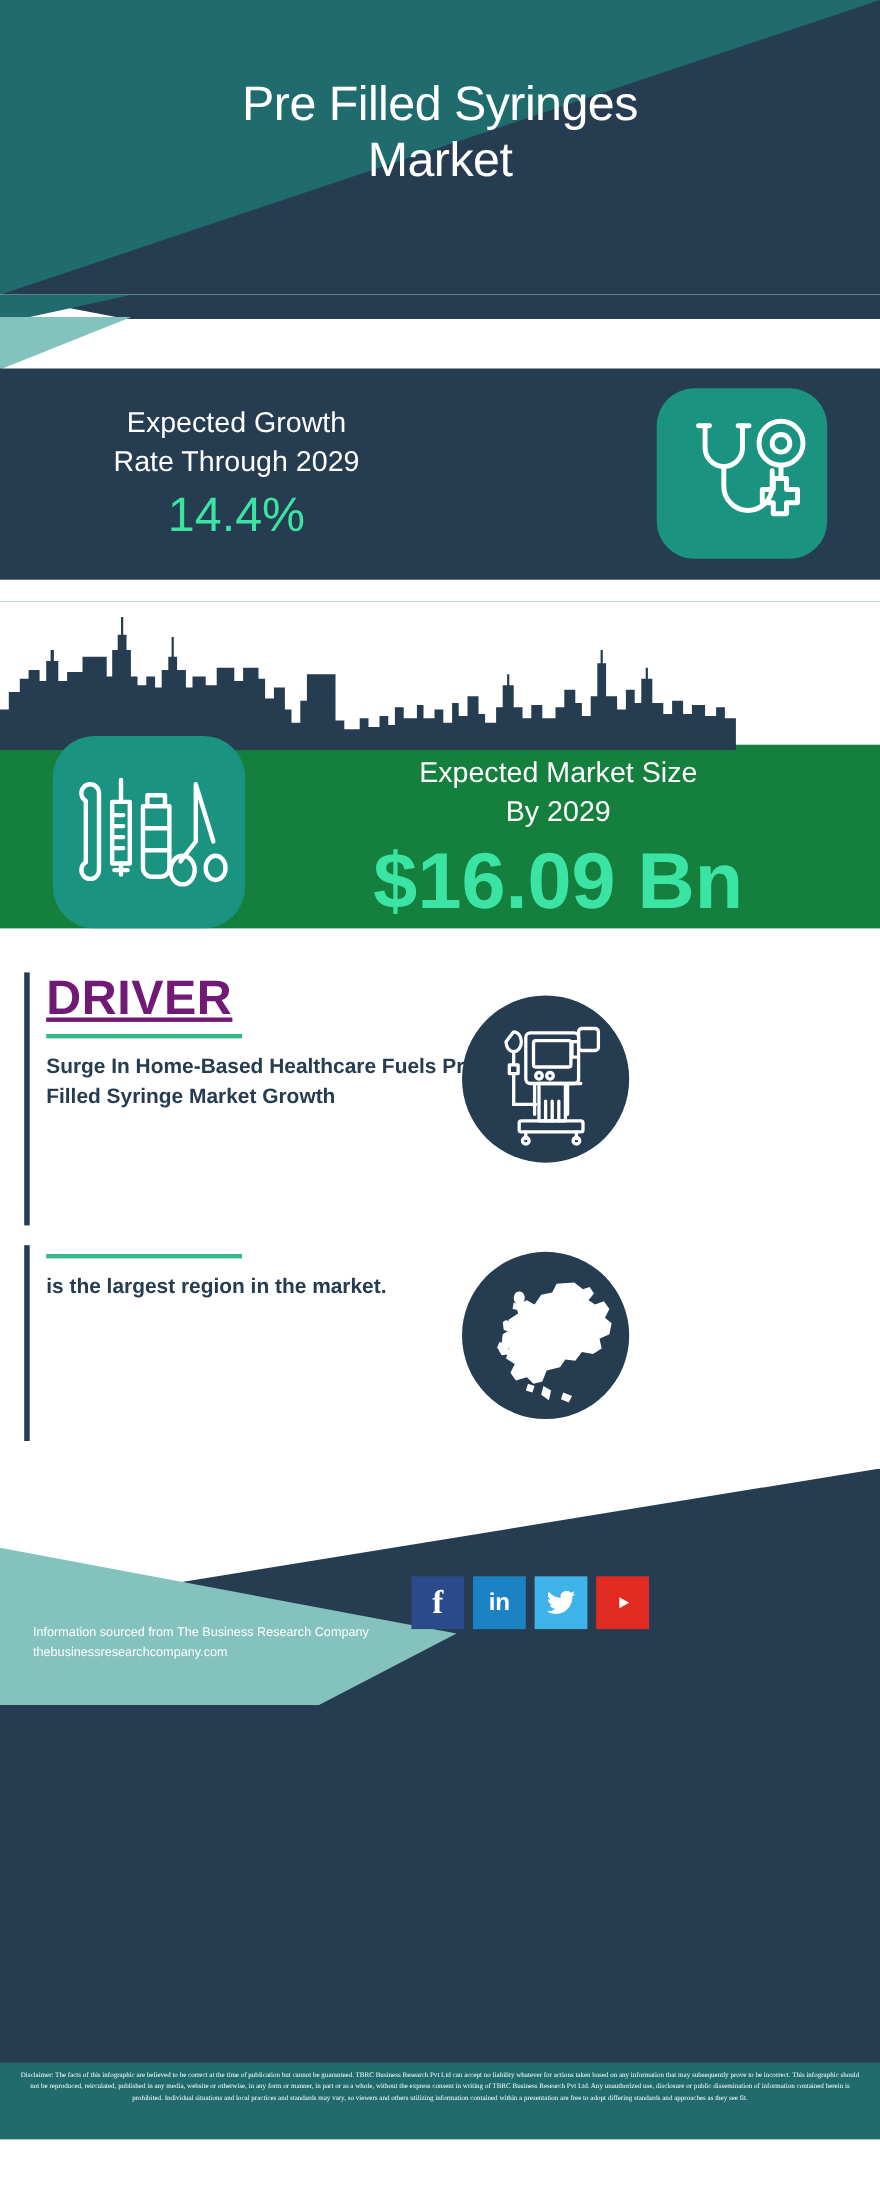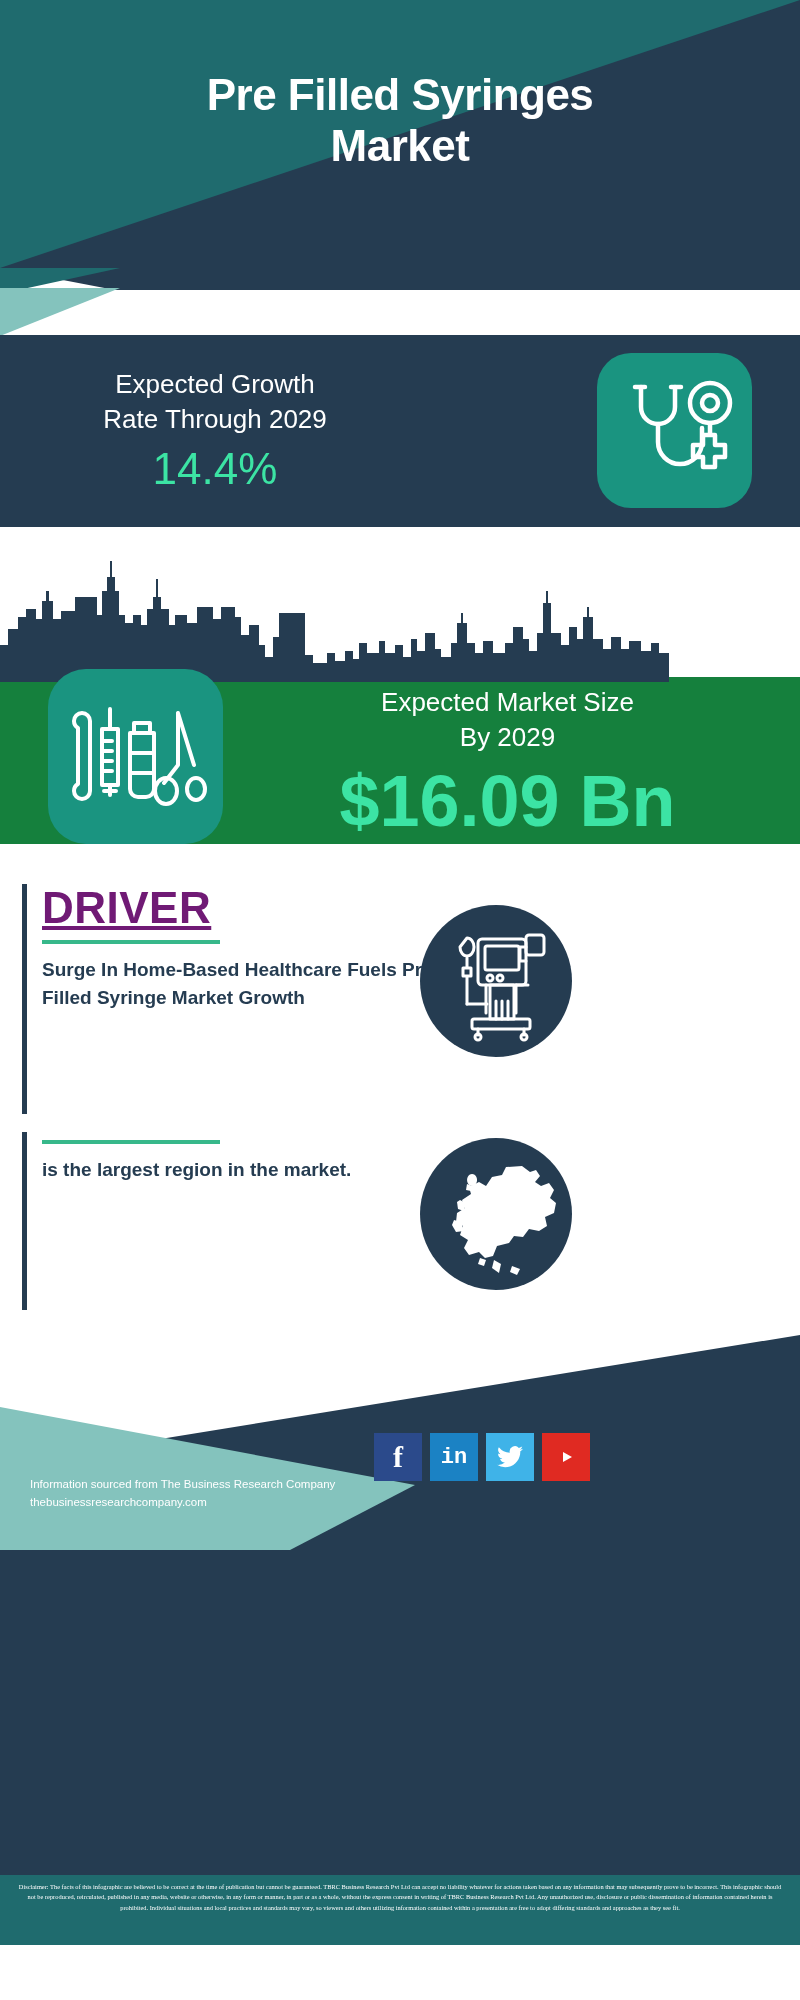--- a/index.html
+++ b/index.html
@@ -18,21 +18,21 @@
     background:#1f6b6e; overflow:hidden;
   }
   .header-diag {
     position:absolute; left:0; top:0; width:800px; height:268px;
     background:#253c51;
     clip-path: polygon(100% 0, 0% 100%, 100% 100%);
   }
   .header-title {
     position:absolute; left:0; top:70px; width:800px;
     text-align:center; color:#ffffff;
-    font-size:44px; font-weight:bold; line-height:1.15;
+    font-size:44px; font-weight:normal; line-height:1.15;
     letter-spacing:-0.5px;
     z-index:5;
   }
 
   
   .wedge-band {
     position:absolute; left:0; top:268px; width:800px; height:75px;
     background:#ffffff; overflow:hidden;
   }
   .wedge-dark {
@@ -128,21 +128,21 @@
     background:#84c3bd;
     clip-path: polygon(0 72px, 415px 150px, 290px 215px, 0 215px);
   }
   .f-credit {
     position:absolute; left:30px; top:108px; color:#ffffff;
     font-size:11.5px; line-height:1.6;margin-top:32px;
   }
   .social-row { position:absolute; left:374px; top:98px; display:flex; gap:8px; }
   .social {
     width:48px; height:48px; display:flex; align-items:center;
-    justify-content:center; color:#ffffff; font-weight:bold;font-family:Liberation Mono, monospace;
+    justify-content:center; color:#ffffff; font-weight:bold;
   }
   .social.fb { background:#2b4a8b; font-size:30px; font-family:"Liberation Serif", serif; }
   .social.li { background:#1b82c4; font-size:22px; }
   .social.tw { background:#3fb3e8; }
   .social.yt { background:#e02a22; }
 
   .disclaimer-bar {
     position:absolute; left:0; bottom:0; width:800px; height:70px;
     background:#1f6b6e; padding:7px 14px;
   }

